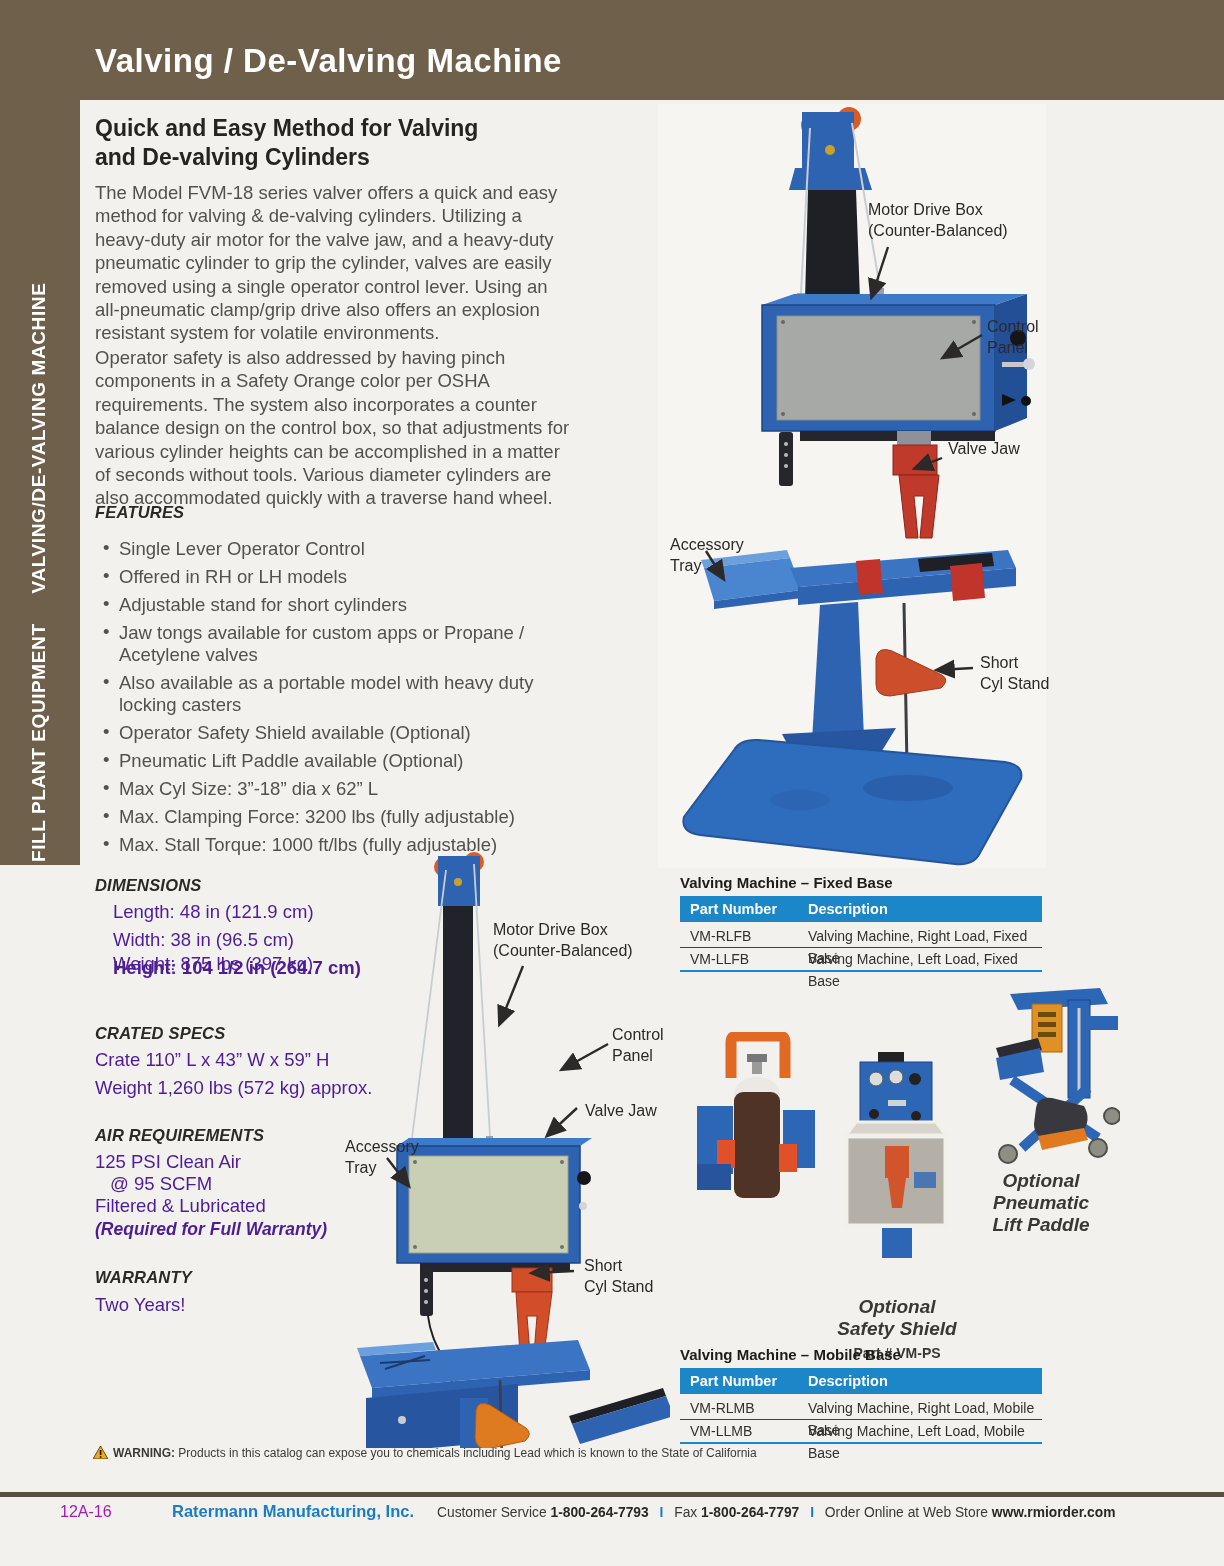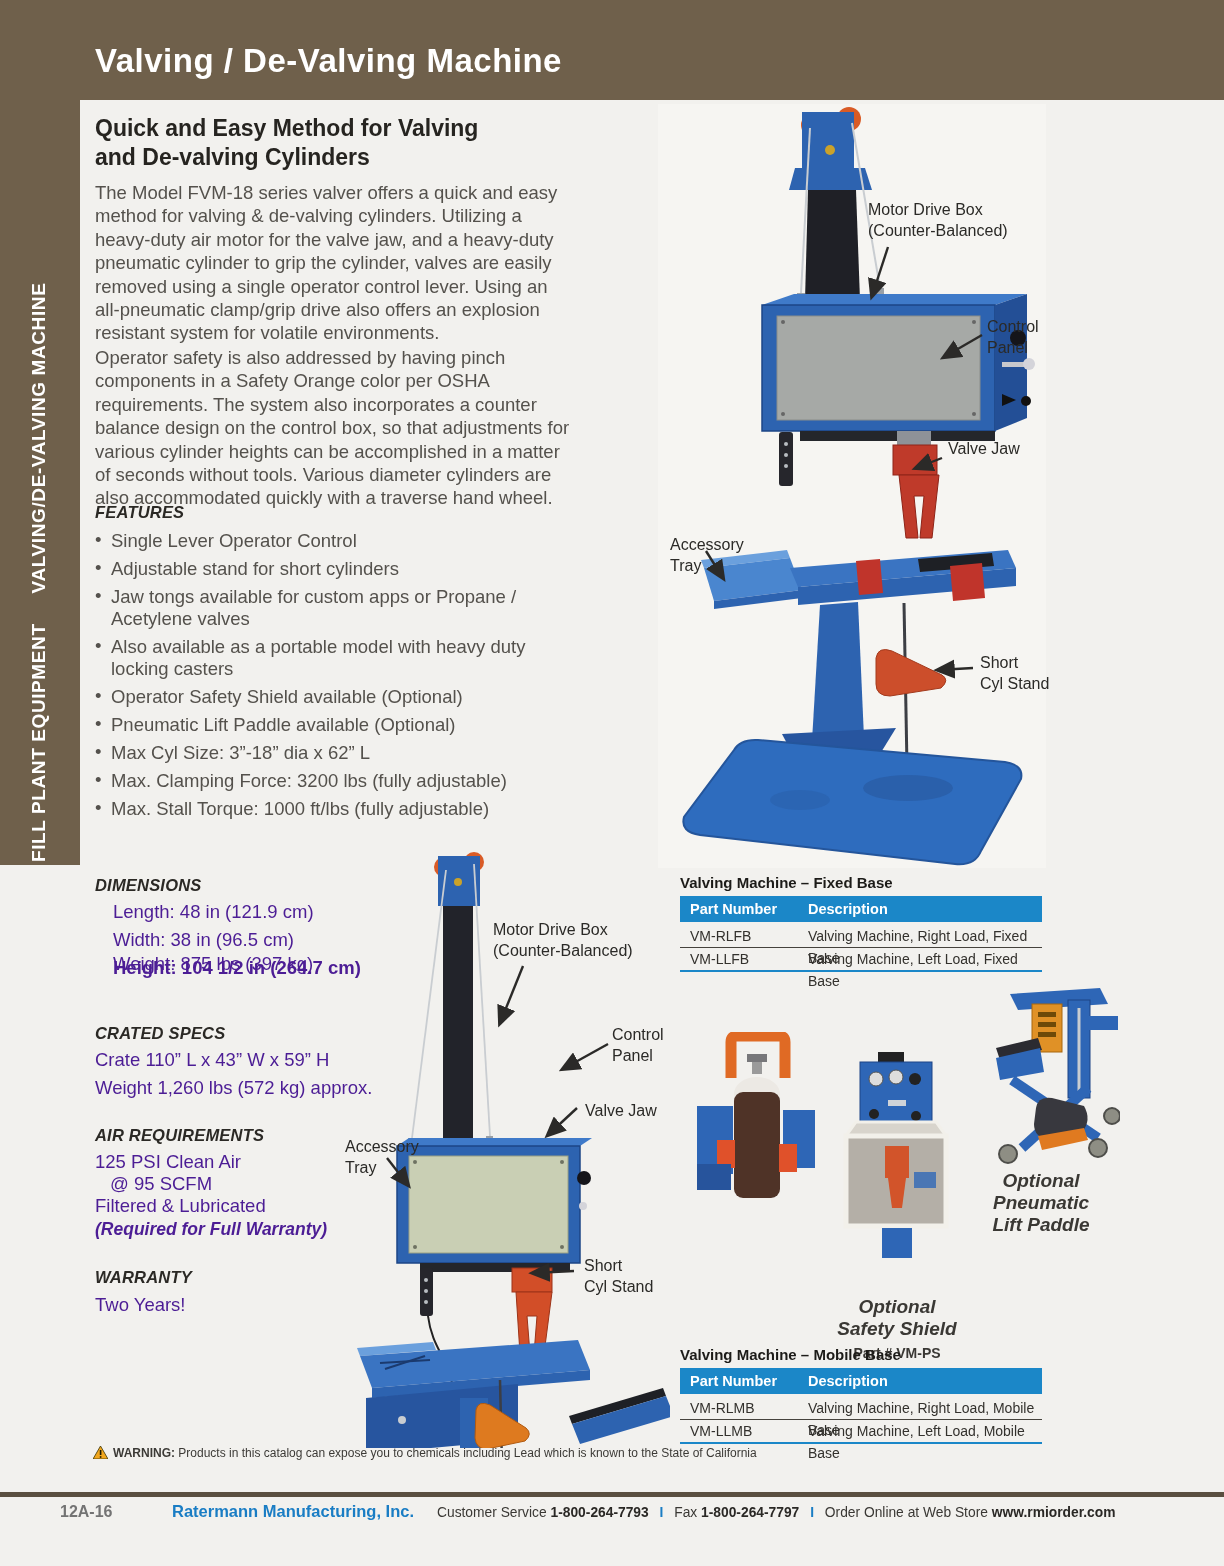--- a/index.html
+++ b/index.html
@@ -14,21 +14,21 @@
   .side-band{position:absolute;left:0;top:100px;width:80px;height:765px;background:#6f604b;}
   .side-text{position:absolute;left:28px;top:862px;width:775px;transform:rotate(-90deg);transform-origin:0 0;
              color:#fff;font-weight:bold;font-size:19px;letter-spacing:.6px;white-space:nowrap;}
   .side-text .seg2{margin-left:30px;}
 
   
   .h2{font-size:23px;line-height:29px;font-weight:bold;color:#262420;}
   .body-text{font-size:18.5px;line-height:23.4px;color:#54514c;}
   .sec-head{font-size:16.5px;font-weight:bold;font-style:italic;color:#2b2925;letter-spacing:.2px;}
   .spec-line{font-size:18.5px;line-height:28px;color:#4c1d95;}
-  .feat-list{list-style:none;margin:0;padding:0;font-size:18.5px;line-height:22px;color:#54514c;}
+  .feat-list{list-style:none;margin:8px;padding:0;font-size:18.5px;line-height:22px;color:#54514c;}
   .feat-list li{position:relative;padding-left:16px;margin-bottom:6px;white-space:pre-line;}
   .feat-list li::before{content:"\2022";position:absolute;left:0;top:-1px;}
 
   
   .callout{position:absolute;font-size:16px;line-height:21px;color:#2b2a27;white-space:pre-line;}
   .arrows{position:absolute;left:0;top:0;width:1224px;height:1566px;pointer-events:none;}
 
   
   .ptable{position:absolute;width:362px;}
   .ptable-caption{font-size:15px;font-weight:bold;color:#1c1b18;margin-bottom:5px;}
@@ -44,21 +44,21 @@
   .opt-caption{position:absolute;text-align:center;font-weight:bold;font-style:italic;
                font-size:19px;line-height:22px;color:#3a3834;white-space:pre-line;}
   .opt-part{font-style:normal;font-size:14px;line-height:20px;display:block;margin-top:3px;}
 
   
   .warning{position:absolute;left:93px;top:1444px;width:1060px;font-size:12px;line-height:19px;color:#3c3a36;}
   .warning b{font-weight:bold;}
   .warn-icon{display:inline-block;vertical-align:-2px;margin-right:5px;}
   .rule{position:absolute;left:0;top:1492px;width:1224px;height:5px;background:#5a4f40;}
   .footer{position:absolute;left:0;top:1500px;width:1224px;height:30px;}
-  .page-no{position:absolute;left:60px;top:3px;font-size:16px;font-weight:bold;color:#737373;}
+  .page-no{position:absolute;left:60px;top:3px;font-size:16px;font-weight:normal;color:#a21caf;}
   .company{position:absolute;left:172px;top:2px;font-size:16.5px;font-weight:bold;color:#1a7dc4;}
   .foot-detail{position:absolute;left:437px;top:5px;font-size:13.8px;color:#3a3834;}
   .foot-detail b{color:#2a2825;}
   .sep{color:#1a7dc4;font-weight:bold;padding:0 7px;}
 </style>
 </head>
 <body>
 
 <div class="page">
 
@@ -83,20 +83,21 @@
 components in a Safety Orange color per OSHA
 requirements. The system also incorporates a counter
 balance design on the control box, so that adjustments for
 various cylinder heights can be accomplished in a matter
 of seconds without tools. Various diameter cylinders are
 also accommodated quickly with a traverse hand wheel.</div>
 
   <div class="abs sec-head" style="left:95px;top:503px;">FEATURES</div>
   <ul class="abs feat-list" style="left:95px;top:530px;width:560px;">
     <li>Single Lever Operator Control</li>
+    <li>Offered in RH or LH models</li>
     <li>Adjustable stand for short cylinders</li>
     <li>Jaw tongs available for custom apps or Propane /
 Acetylene valves</li>
     <li>Also available as a portable model with heavy duty
 locking casters</li>
     <li>Operator Safety Shield available (Optional)</li>
     <li>Pneumatic Lift Paddle available (Optional)</li>
     <li>Max Cyl Size: 3”-18” dia x 62” L</li>
     <li>Max. Clamping Force: 3200 lbs (fully adjustable)</li>
     <li>Max. Stall Torque: 1000 ft/lbs (fully adjustable)</li>

